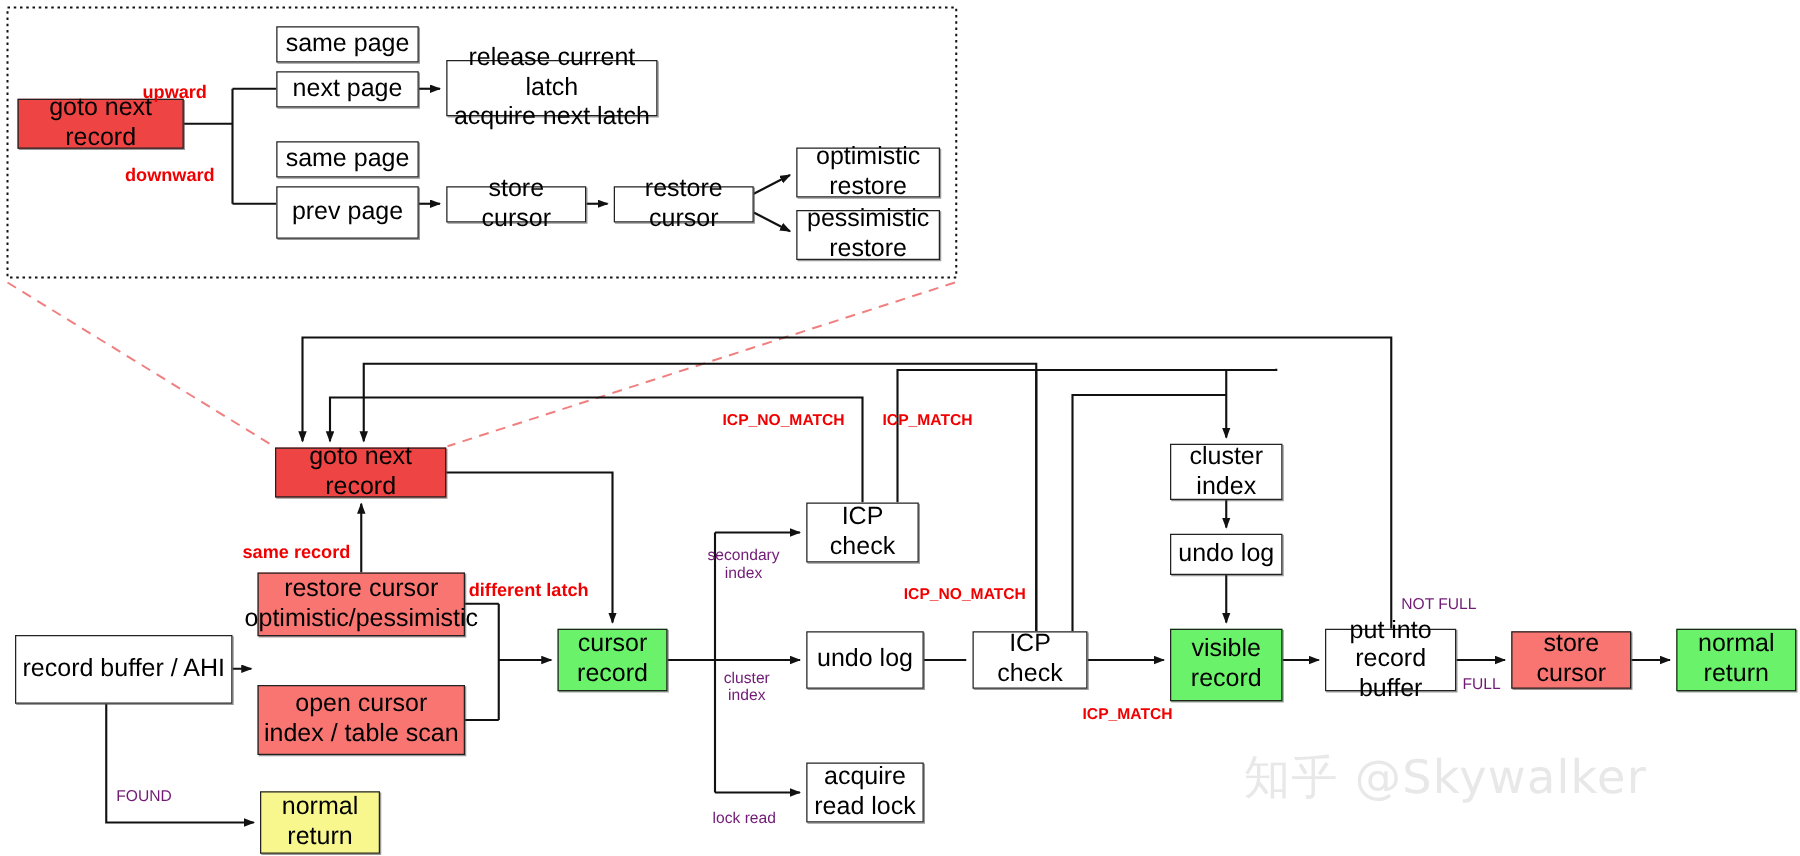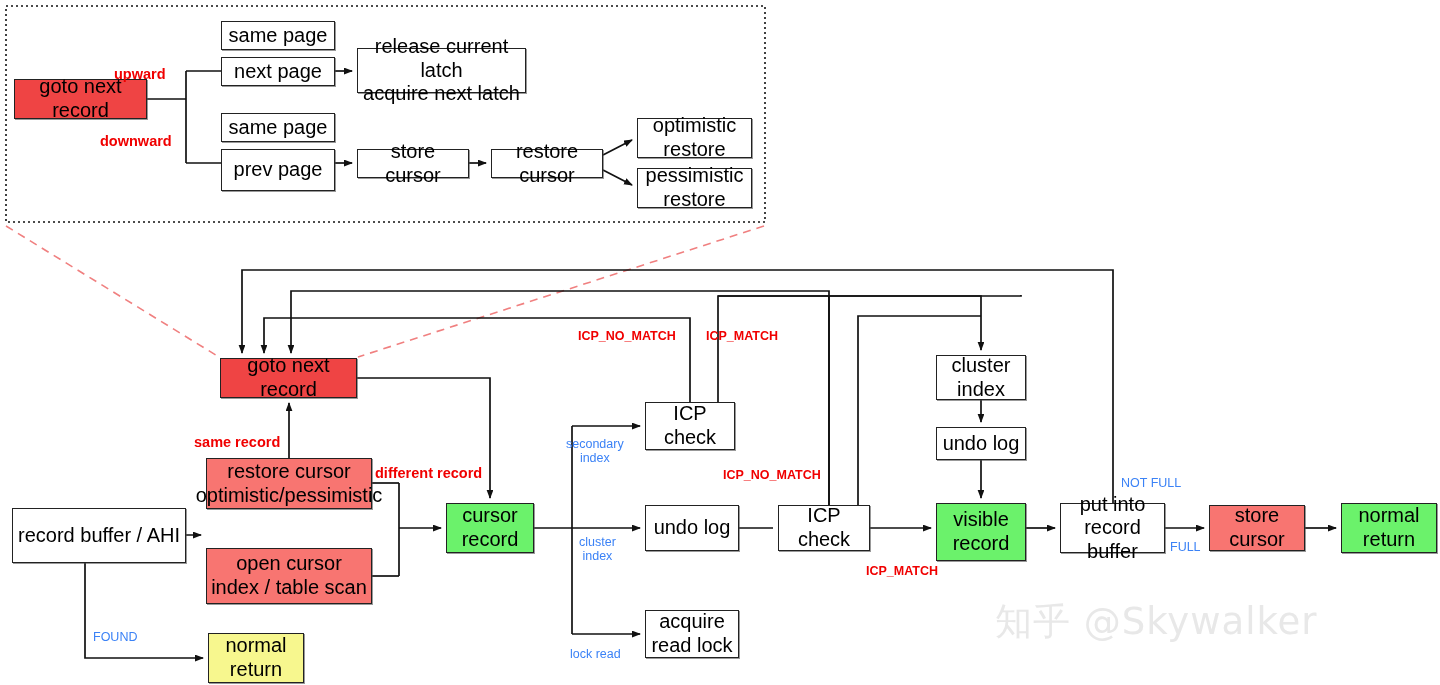--- a/index.html
+++ b/index.html
@@ -31,21 +31,21 @@
   }
   .node.blue{background:#ef4444;}
   .node.red{background:#f87571;}
   .node.green{background:#6bf26b;}
   .node.yellow{background:#f7f78e;}
   .node.plain{background:#ffffff;}
   .node .txt{display:block;padding:0 4px;}
   .edge-label{
     position:absolute;
     font-size:12.5px;
-    color:#3b82f6;
+    color:#701a75;
     white-space:pre-line;
     text-align:center;
     line-height:1.15;
   }
   .edge-label.red-label{
     color:#f00000;
     font-weight:bold;
     font-size:12.5px;
   }
   .edge-label.red-big{
@@ -182,21 +182,21 @@
   <div class="node green" style="left:936px;top:503px;width:90px;height:58px;"><span class="txt">visible
 record</span></div>
   <div class="node plain" style="left:1060px;top:503px;width:105px;height:50px;"><span class="txt">put into
 record buffer</span></div>
   <div class="node red" style="left:1209px;top:505px;width:96px;height:46px;"><span class="txt">store cursor</span></div>
   <div class="node green" style="left:1341px;top:503px;width:96px;height:50px;"><span class="txt">normal
 return</span></div>
 
   <div class="edge-label" style="left:93px;top:630px;">FOUND</div>
   <div class="edge-label red-big" style="left:194px;top:434px;">same record</div>
-  <div class="edge-label red-big" style="left:375px;top:465px;">different record</div>
+  <div class="edge-label red-big" style="left:375px;top:465px;">different latch</div>
   <div class="edge-label" style="left:566px;top:437px;">secondary
 index</div>
   <div class="edge-label" style="left:579px;top:535px;">cluster
 index</div>
   <div class="edge-label" style="left:570px;top:647px;">lock read</div>
   <div class="edge-label red-label" style="left:578px;top:329px;">ICP_NO_MATCH</div>
   <div class="edge-label red-label" style="left:706px;top:329px;">ICP_MATCH</div>
   <div class="edge-label red-label" style="left:723px;top:468px;">ICP_NO_MATCH</div>
   <div class="edge-label red-label" style="left:866px;top:564px;">ICP_MATCH</div>
   <div class="edge-label" style="left:1121px;top:476px;">NOT FULL</div>

